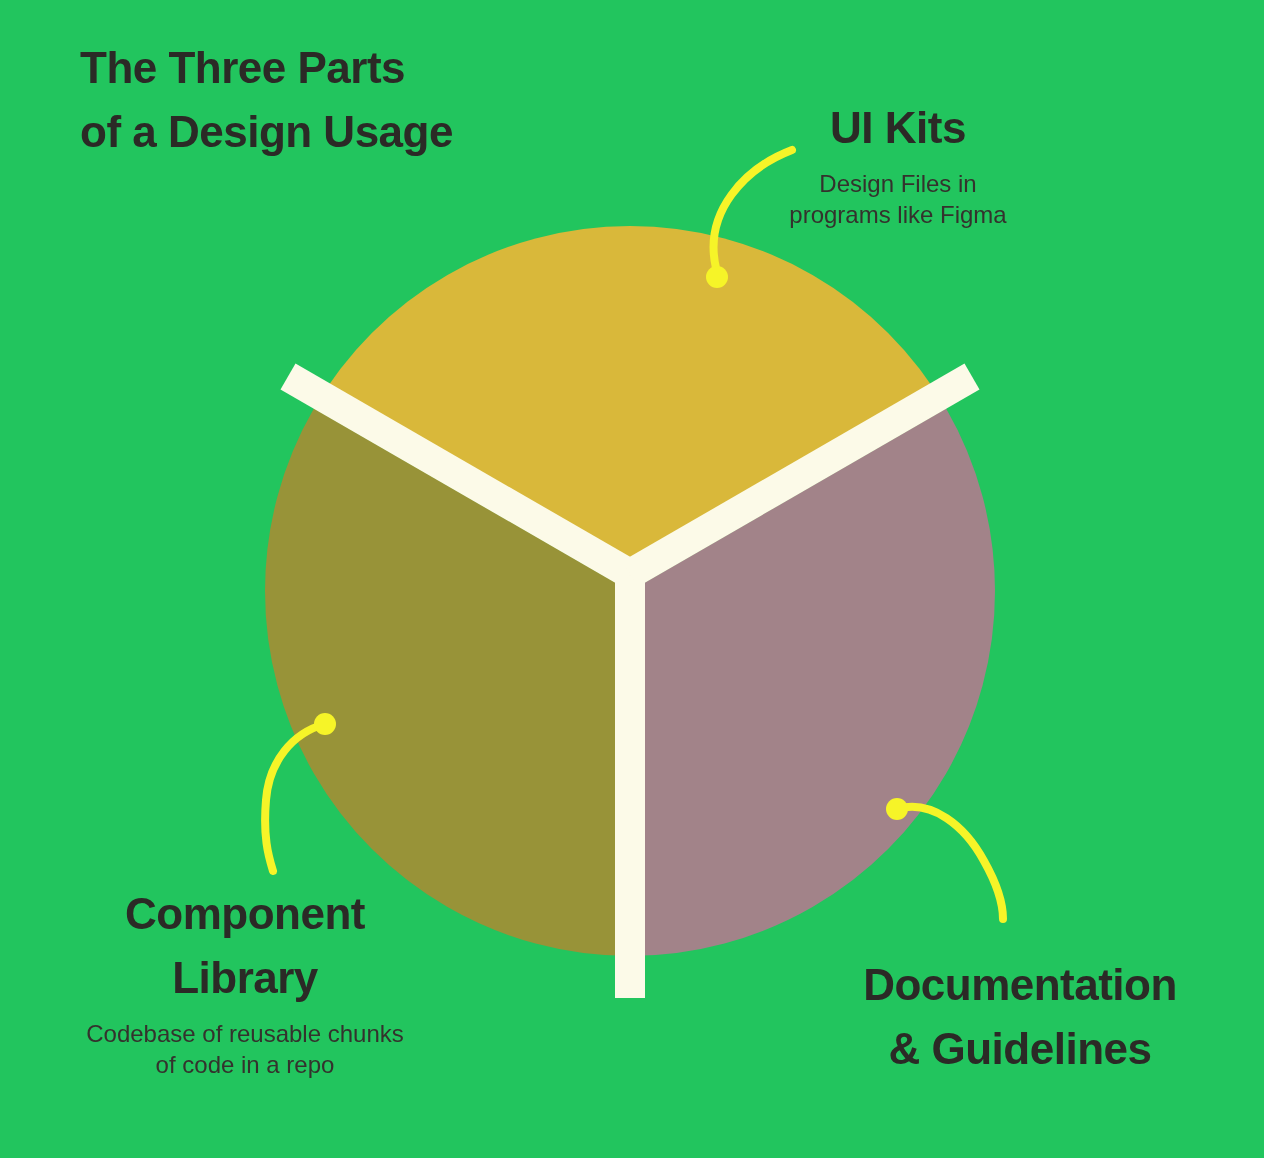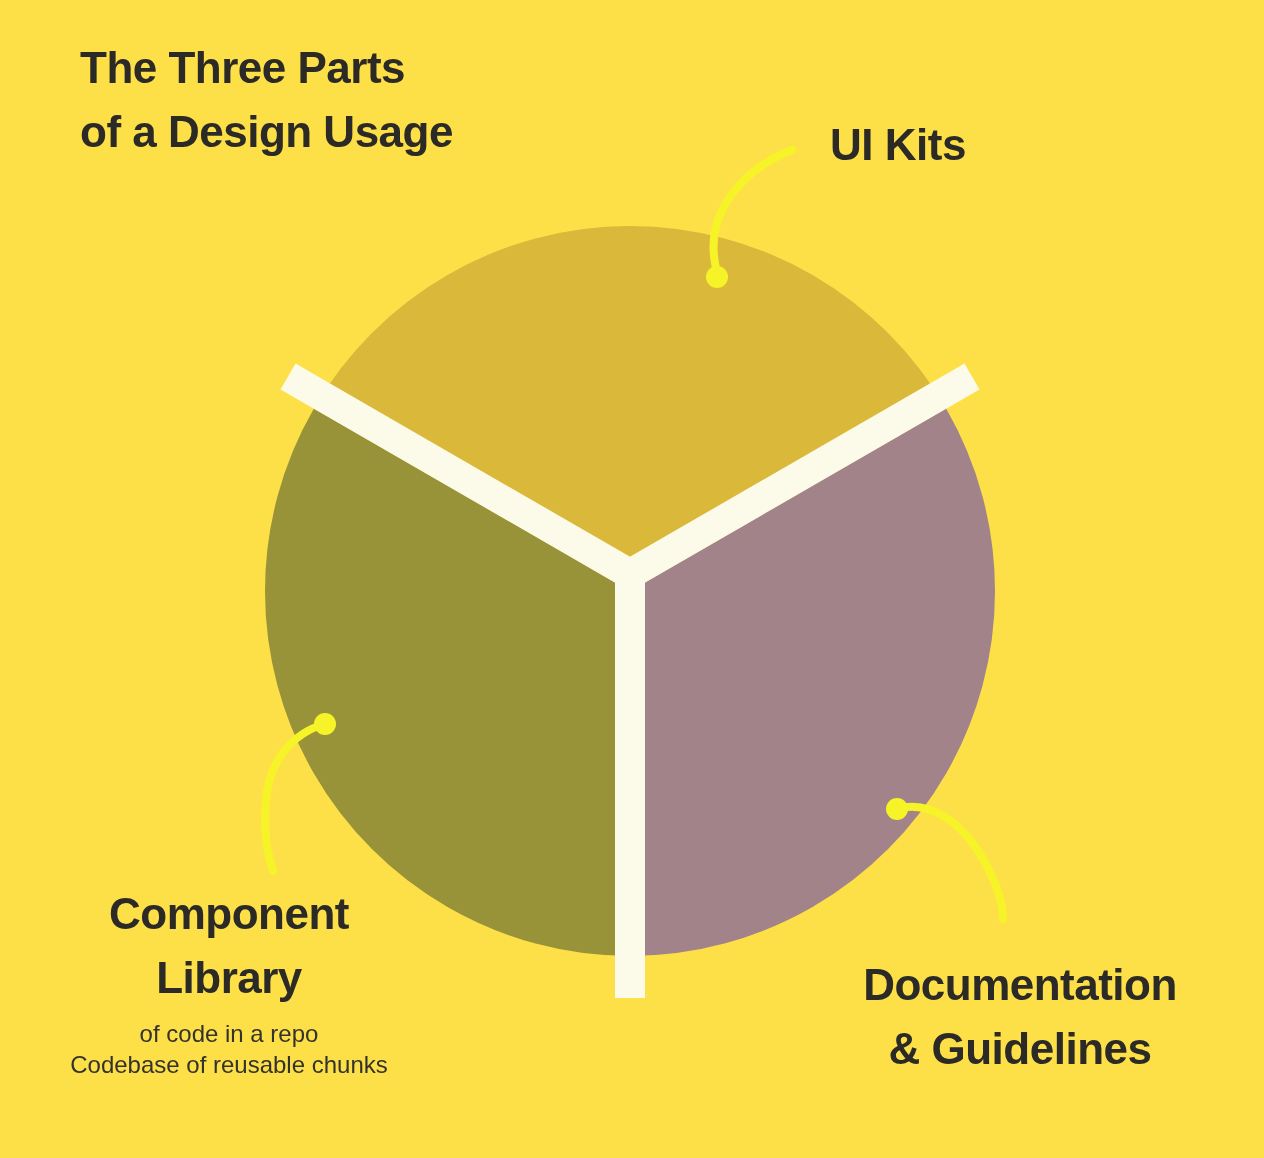--- a/index.html
+++ b/index.html
@@ -34,28 +34,28 @@
     font-weight: 700;
     letter-spacing: -0.5px;
     line-height: 64px;
   }
   .label-desc {
     font-size: 24px;
     font-weight: 400;
     line-height: 31px;
     margin-top: 8px;
   }
-  .ui-kits-label   { left: 698px; top: 113px;  width: 400px; }
-  .component-label { left: 24px;  top: 882px;  width: 410px; }
+  .ui-kits-label   { left: 698px; top: 96px;  width: 400px; }
+  .component-label { left: 40px;  top: 882px;  width: 410px; }
   .docs-label      { left: 818px; top: 938px;  width: 404px; }
 </style>
 </head>
 <body>
 
-<div class="canvas" style="background: #fde047;">
+<div class="canvas" style="background: #22c55e;">
 
   <svg class="pie-svg" viewBox="0 0 1264 1158">
 
     <path d="M630 591 L313.9 408.5 A365 365 0 0 1 946.1 408.5 Z" fill="#D9B83A"></path>
     <path d="M630 591 L946.1 408.5 A365 365 0 0 1 630 956 Z" fill="#A28389"></path>
     <path d="M630 591 L630 956 A365 365 0 0 1 313.9 408.5 Z" fill="#989338"></path>
 
     <g fill="none" stroke-width="30" stroke-linecap="butt">
       <path d="M630 574 L630 998" stroke="#FCFAE8"></path>
       <path d="M630 574 L288 376.5" stroke="#FCFAE8"></path>
@@ -72,30 +72,34 @@
     <circle cx="897" cy="809" r="11" fill="#F6F428"></circle>
   </svg>
 
   <div class="title" style="color: rgb(43, 42, 38);">
     <div>The Three Parts</div>
     <div>of a Design Usage</div>
   </div>
 
   <div class="label-block ui-kits-label">
     <div class="label-heading" style="color: rgb(43, 42, 38);">UI Kits</div>
+    <div class="label-desc" style="color: rgb(52, 50, 45);">
+      <div>Design Files in</div>
+      <div>programs like Figma</div>
+    </div>
   </div>
 
   <div class="label-block component-label">
     <div class="label-heading" style="color: rgb(43, 42, 38);">
       <div>Component</div>
       <div>Library</div>
     </div>
     <div class="label-desc" style="color: rgb(52, 50, 45);">
+      <div>Codebase of reusable chunks</div>
       <div>of code in a repo</div>
-      <div>Codebase of reusable chunks</div>
     </div>
   </div>
 
   <div class="label-block docs-label">
     <div class="label-heading" style="color: rgb(43, 42, 38); margin-top: 15px;">
       <div>Documentation</div>
       <div>&amp; Guidelines</div>
     </div>
   </div>
 

